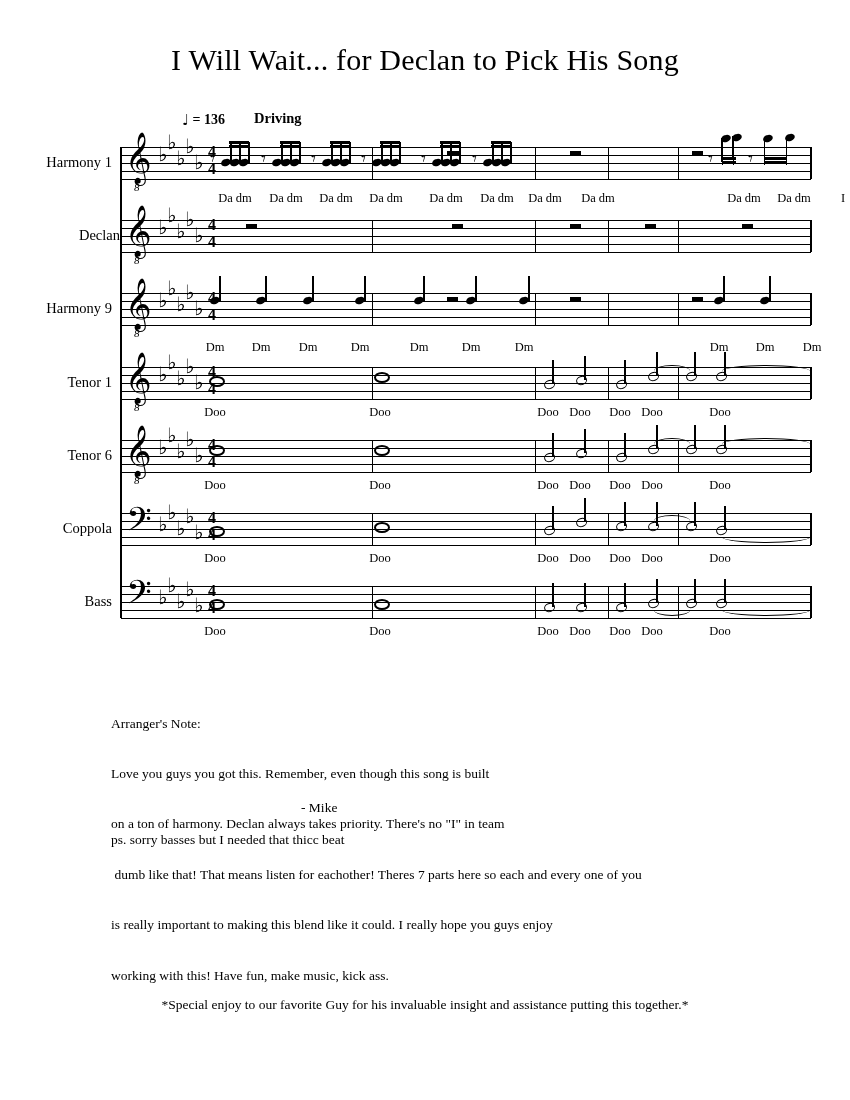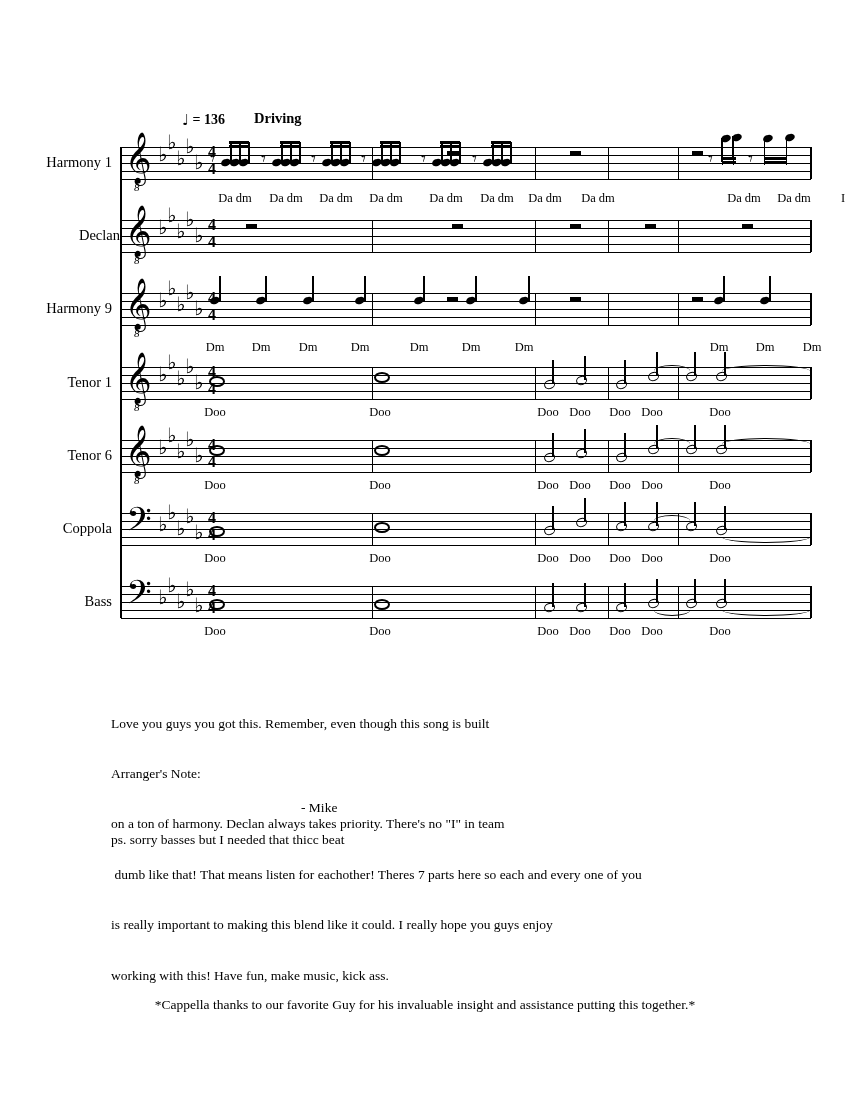--- a/index.html
+++ b/index.html
@@ -61,20 +61,21 @@
   #sig{left:111px;top:800px;font-size:13.5px;}
   #ps{left:111px;top:832px;font-size:13.5px;}
   #thanks{position:absolute;left:0;top:997px;width:850px;text-align:center;
       font-size:13.5px;}
 </style>
 </head>
 <body>
 
 <div class="page">
 
+  <div id="song-title">I Will Wait... for Declan to Pick His Song</div>
   <div id="tempo"><span class="qn">♩</span> <span>= 136</span></div>
   <div id="expression">Driving</div>
 
   <div class="system" id="sys">
       <div class="staff-label" style="left: 0px; top: 154px; width: 112px;">Harmony 1</div>
       <div class="staff" style="top: 147px; height: 33px;">
         <div class="ln" style="top: 0px;"></div>
         <div class="ln" style="top: 8px;"></div>
         <div class="ln" style="top: 16px;"></div>
         <div class="ln" style="top: 24px;"></div>
@@ -436,24 +437,24 @@
       <div class="stem" style="left: 724.2px; top: 579px; height: 24px;"></div>
       <div class="lyric" style="left: 720px; top: 624px;">Doo</div>
       <div class="nh open" style="left: 685.5px; top: 598.7px;"></div>
       <div class="stem" style="left: 694.2px; top: 579px; height: 24px;"></div>
       <div class="tie down" style="left: 654px; top: 604px; width: 36px;"></div>
       <div class="tie down" style="left: 722px; top: 604px; width: 88px;"></div>
       <div class="sysbar" style="top: 147px; height: 471px;"></div>
     </div>
 
   <div class="note-block" id="arr-note">
+    <div>Arranger's Note:</div>
     <div>Love you guys you got this. Remember, even though this song is built</div>
-    <div>Arranger's Note:</div>
     <div>on a ton of harmony. Declan always takes priority. There's no "I" in team</div>
     <div> dumb like that! That means listen for eachother! Theres 7 parts here so each and every one of you</div>
     <div>is really important to making this blend like it could. I really hope you guys enjoy</div>
     <div>working with this! Have fun, make music, kick ass.</div>
   </div>
   <div class="note-block" id="sig"><span style="display:inline-block;width:190px;"></span><span>- Mike</span></div>
   <div class="note-block" id="ps">ps. sorry basses but I needed that thicc beat</div>
 
-  <div id="thanks">*Cappella thanks to our favorite Guy for his invaluable insight and assistance putting this together.*</div>
+  <div id="thanks">*Special enjoy to our favorite Guy for his invaluable insight and assistance putting this together.*</div>
 </div>
 
 </body></html>

